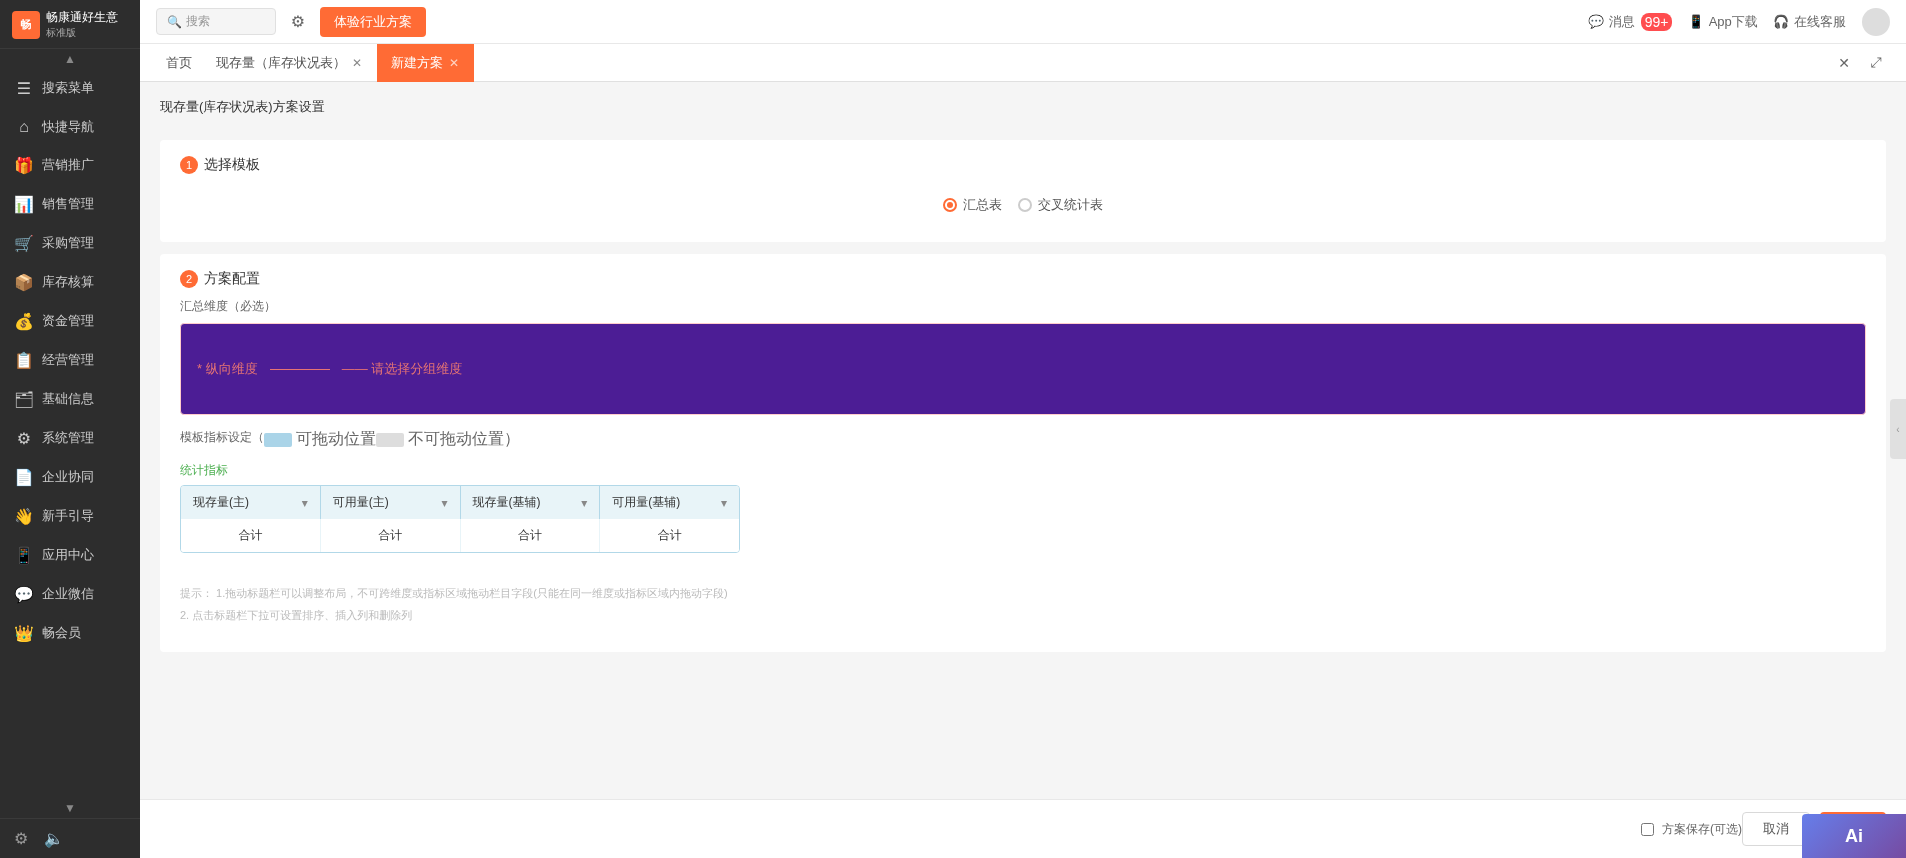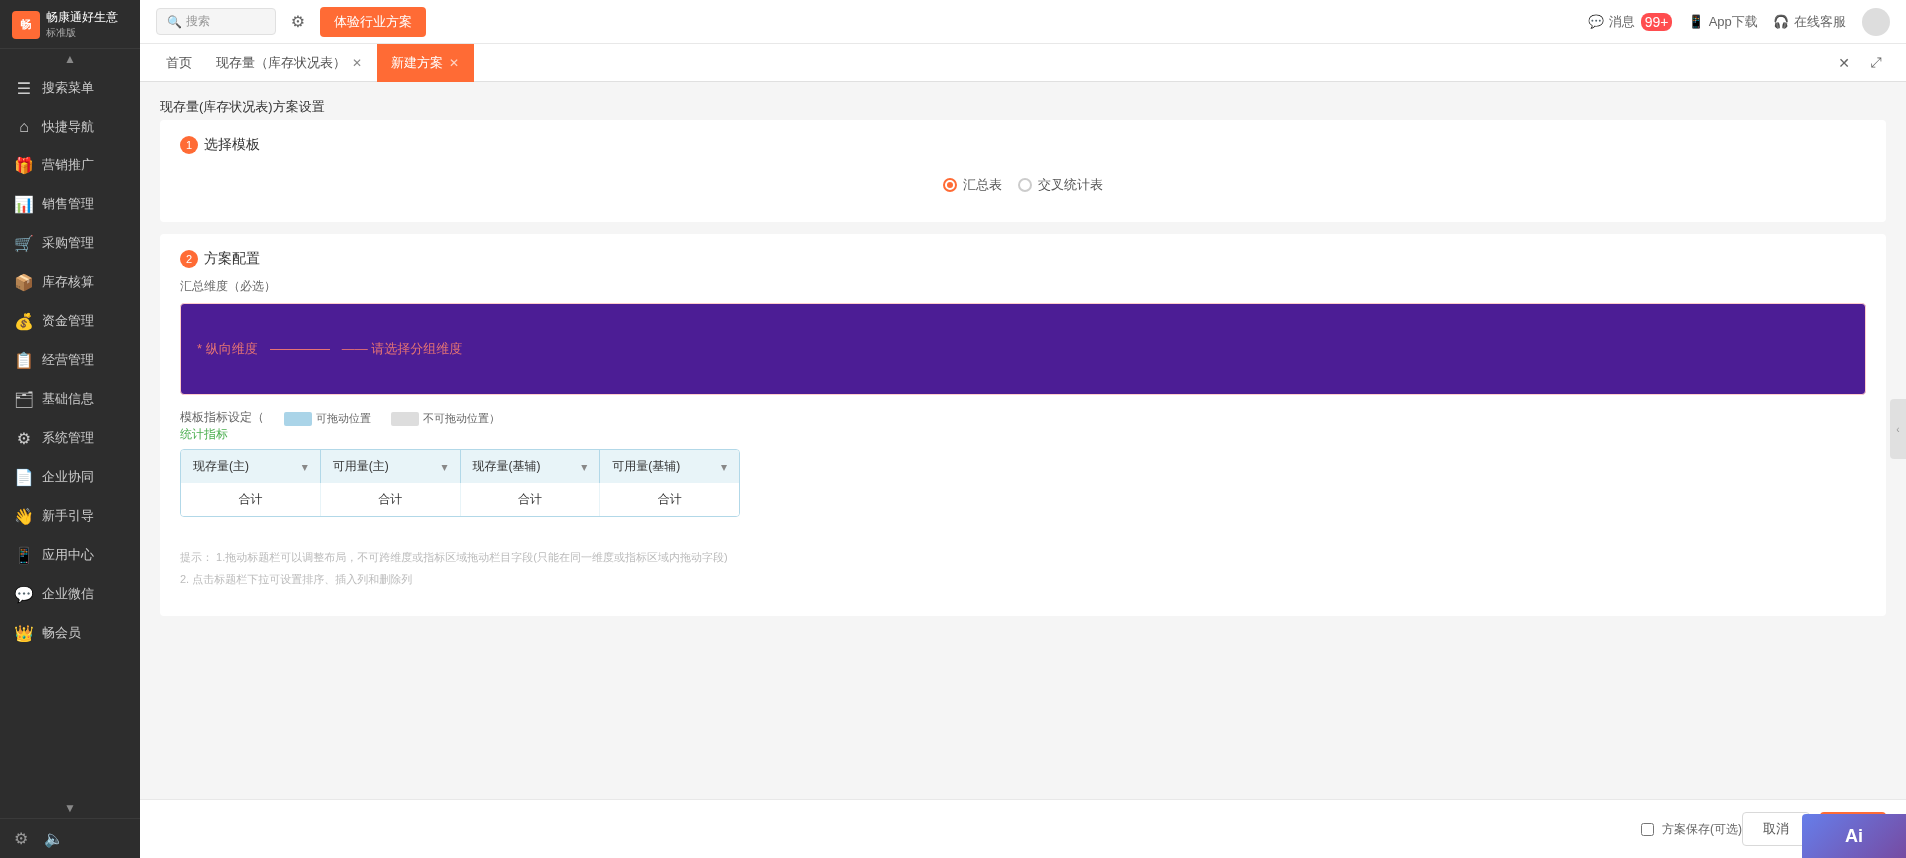--- a/index.html
+++ b/index.html
@@ -186,21 +186,21 @@
     .panel {
       background: #fff;
       border-radius: 4px;
       padding: 16px 20px;
       margin-bottom: 12px;
     }
 
     .panel-title {
       font-size: 13px;
       color: #333;
-      margin-bottom: 4px;
+      margin-bottom: 24px;
     }
 
     
     .step-badge {
       display: inline-flex;
       align-items: center;
       justify-content: center;
       width: 18px; height: 18px;
       background: #ff6b35;
       color: #fff;
@@ -275,30 +275,30 @@
     .dimension-line {
       flex: 0 0 60px;
       height: 1px;
       background: #e57373;
     }
 
     
     .indicators-label {
       font-size: 12px;
       color: #666;
-      margin-bottom: 0;
-      display: flex;
-      align-items: flex-end;
-      gap: 20px;
+      margin-bottom: 12px;
+      display: flex;
+      align-items: flex-start;
+      gap: 0;
     }
     .movable-tag {
       display: inline-flex;
       align-items: center;
       gap: 4px;
-      font-size: 11px;
+      font-size: 16px;
       color: #666;
     }
     .movable-box {
       width: 28px; height: 14px;
       background: #aad4e8;
       border-radius: 2px;
     }
     .immovable-box {
       width: 28px; height: 14px;
       background: #ddd;

